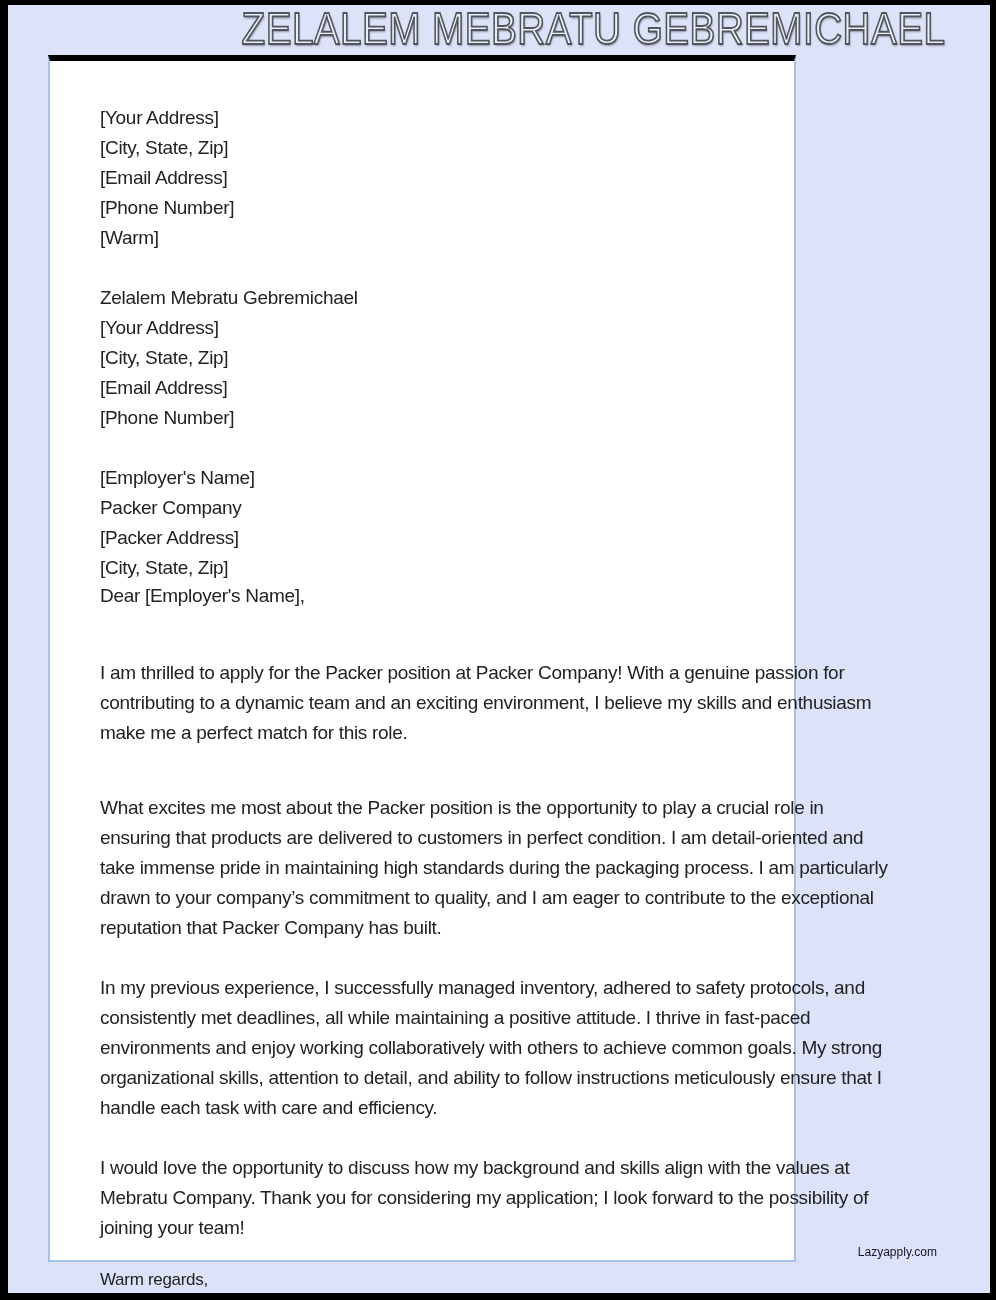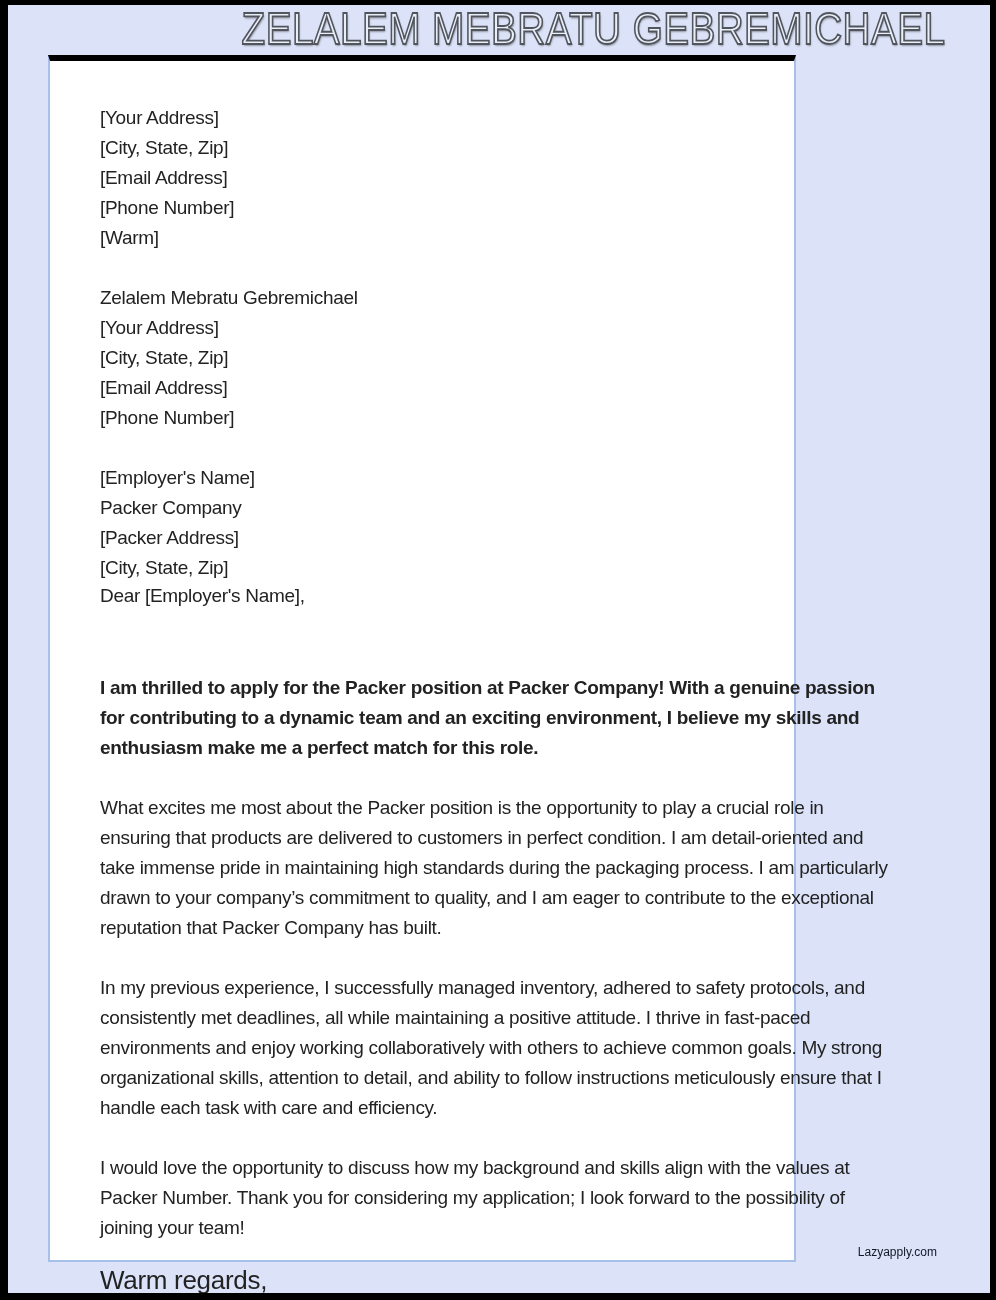--- a/index.html
+++ b/index.html
@@ -56,32 +56,32 @@
     margin: 0;
     color: #222222;
     font-size: 19px;
     line-height: 30px;
     letter-spacing: -0.3px;
   }
   .block-contact   { top: 42px; }
   .block-sender    { top: 222px; }
   .block-recipient { top: 402px; }
   .block-salutation{ top: 520px; }
-  .para-1 { top: 612px; font-weight: bold; }
+  .para-1 { top: 597px; }
   .para-2 { top: 732px; }
   .para-3 { top: 912px; }
   .para-4 { top: 1092px; }
   .line { display: block; }
   .closing {
     position: absolute;
     left: 100px;
     top: 1265px;
     margin: 0;
     color: #222222;
-    font-size: 26px;
+    font-size: 17px;
     line-height: 30px;
     letter-spacing: -0.3px;
     z-index: 6;
   }
   .watermark {
     position: absolute;
     top: 1243px;
     right: 59px;
     font-size: 12px;
     line-height: 18px;
@@ -120,21 +120,21 @@
       <span class="line">Packer Company</span>
       <span class="line">[Packer Address]</span>
       <span class="line">[City, State, Zip]</span>
     </div>
 
     <p class="block block-salutation">Dear [Employer's Name],</p>
 
     <p class="block para-1">I am thrilled to apply for the Packer position at Packer Company! With a genuine passion for contributing to a dynamic team and an exciting environment, I believe my skills and enthusiasm make me a perfect match for this role.</p>
     <p class="block para-2">What excites me most about the Packer position is the opportunity to play a crucial role in ensuring that products are delivered to customers in perfect condition. I am detail-oriented and take immense pride in maintaining high standards during the packaging process. I am particularly drawn to your company’s commitment to quality, and I am eager to contribute to the exceptional reputation that Packer Company has built.</p>
     <p class="block para-3">In my previous experience, I successfully managed inventory, adhered to safety protocols, and consistently met deadlines, all while maintaining a positive attitude. I thrive in fast-paced environments and enjoy working collaboratively with others to achieve common goals. My strong organizational skills, attention to detail, and ability to follow instructions meticulously ensure that I handle each task with care and efficiency.</p>
-    <p class="block para-4">I would love the opportunity to discuss how my background and skills align with the values at Packer Number. Thank you for considering my application; I look forward to the possibility of joining your team!</p>
+    <p class="block para-4">I would love the opportunity to discuss how my background and skills align with the values at Mebratu Company. Thank you for considering my application; I look forward to the possibility of joining your team!</p>
 
   </div>
 
   <a class="watermark">Lazyapply.com</a>
 
   <p class="closing">Warm regards,</p>
 
   <div class="frame"></div>
 
 </div>

